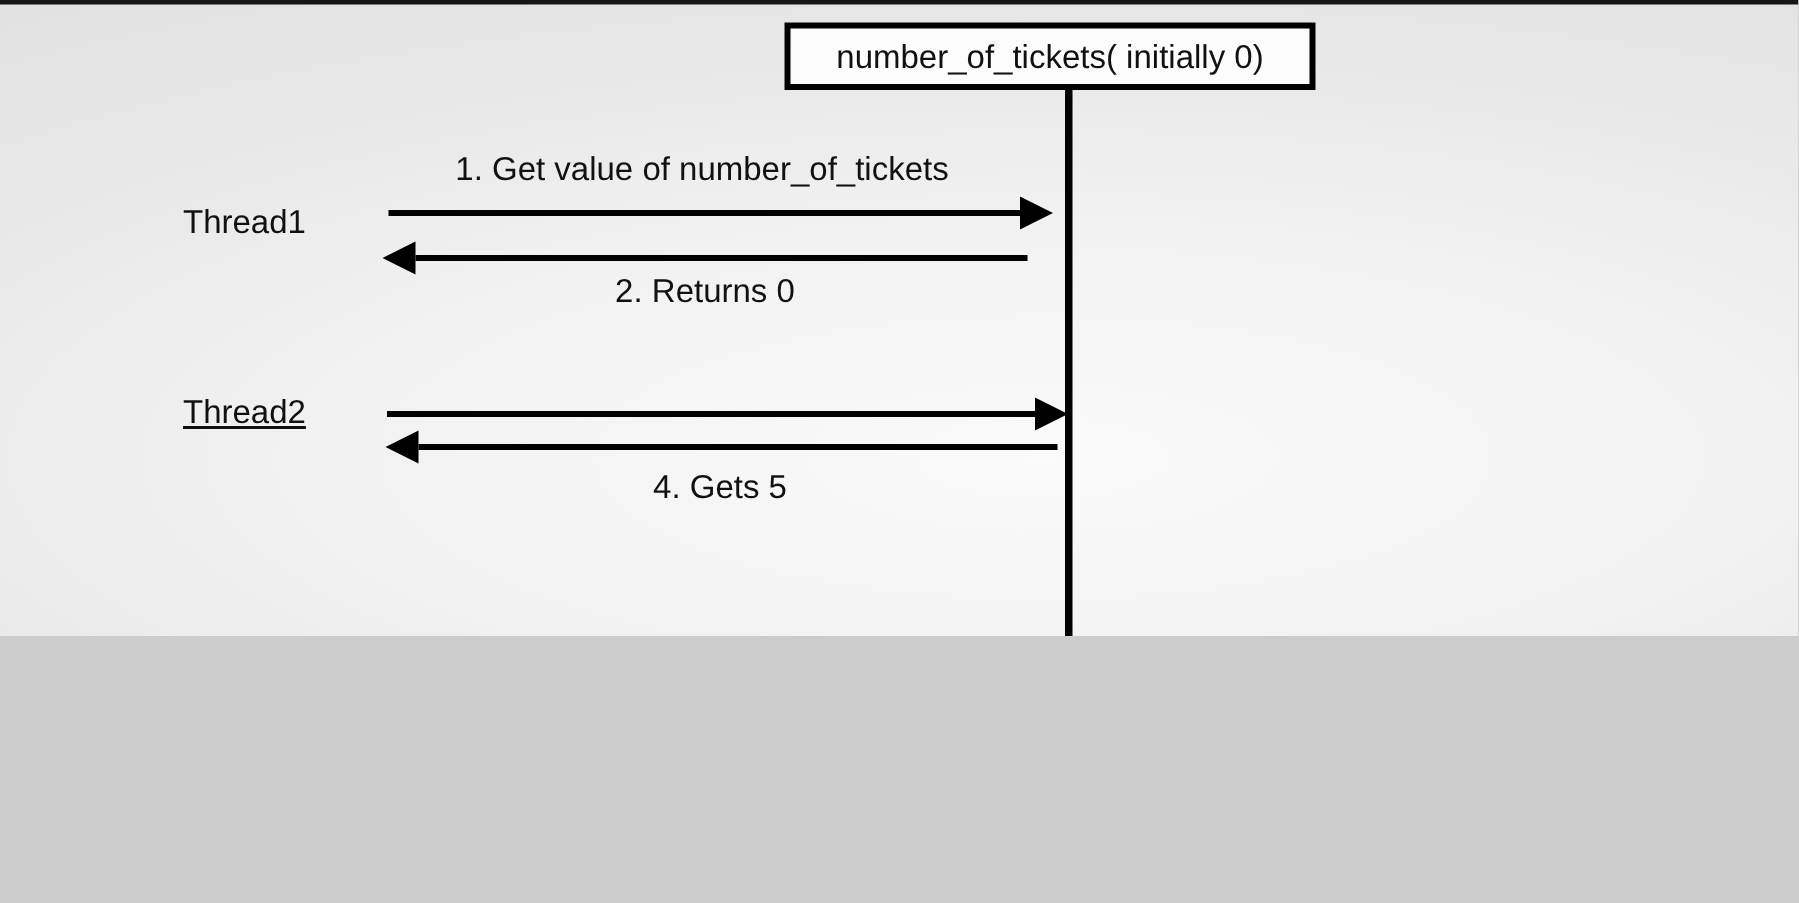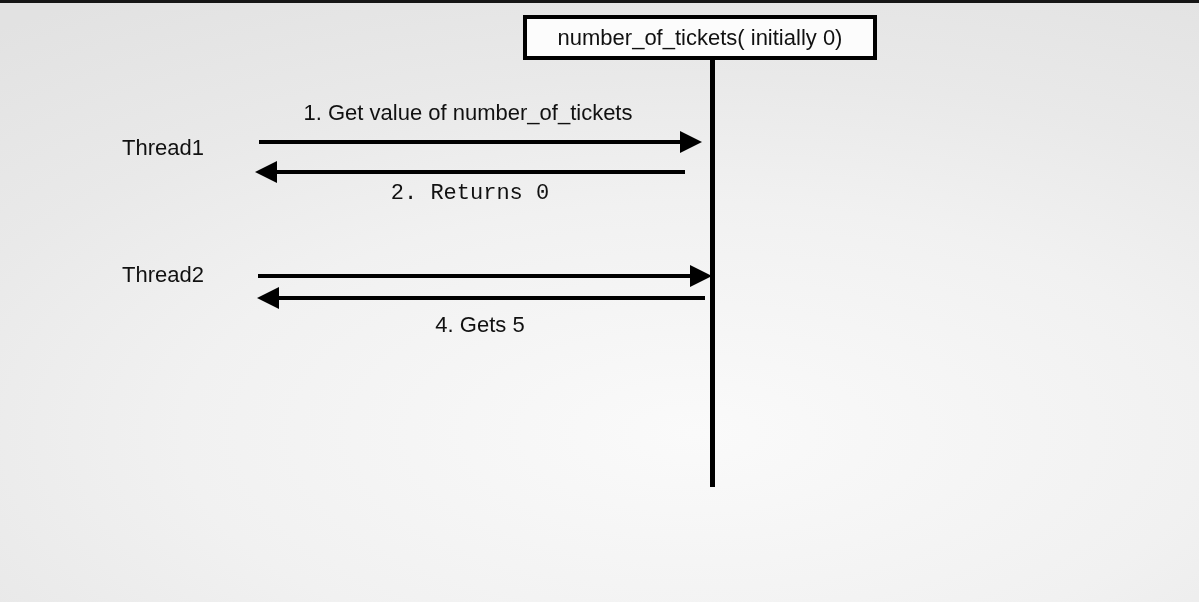--- a/index.html
+++ b/index.html
@@ -3,21 +3,21 @@
 <meta charset="utf-8">
 <style>
   html, body {
     margin: 0;
     padding: 0;
     background: #cccccc;
   }
   .slide {
     position: relative;
     width: 1199px;
-    height: 602px;
+    height: 424px;
     overflow: hidden;
     background: radial-gradient(ellipse 95% 85% at 58% 72%, #fafafa 0%, #f1f1f1 45%, #e9e9e9 70%, #e2e2e2 100%);
     font-family: "Liberation Sans", sans-serif;
     color: #111;
   }
   .top-bar {
     position: absolute;
     left: 0;
     top: 0;
     width: 100%;
@@ -48,32 +48,32 @@
     background: #000;
   }
   .thread-label {
     position: absolute;
     font-size: 22px;
     line-height: 24px;
     white-space: nowrap;
     text-align: center;
   }
   .thread-label.t1 { left: 122px; top: 136px; }
-  .thread-label.t2 { left: 122px; top: 263px; }
+  .thread-label.t2 { left: 122px; top: 263px; text-decoration: underline; }
 
   .msg-label {
     position: absolute;
     transform: translateX(-50%);
     font-size: 22px;
     line-height: 25px;
     white-space: nowrap;
     text-align: right;
   }
   .msg-label.m1 { left: 468px; top: 100px; }
-  .msg-label.m2 { left: 470px; top: 181px; font-family: Liberation Mono, monospace; }
+  .msg-label.m2 { left: 470px; top: 181px; }
   .msg-label.m3 { left: 472px; top: 241px; }
   .msg-label.m4 { left: 480px; top: 312px; }
 
   .arrow {
     position: absolute;
     height: 22px;
     display: flex;
     align-items: center;
   }
   .arrow .shaft {

